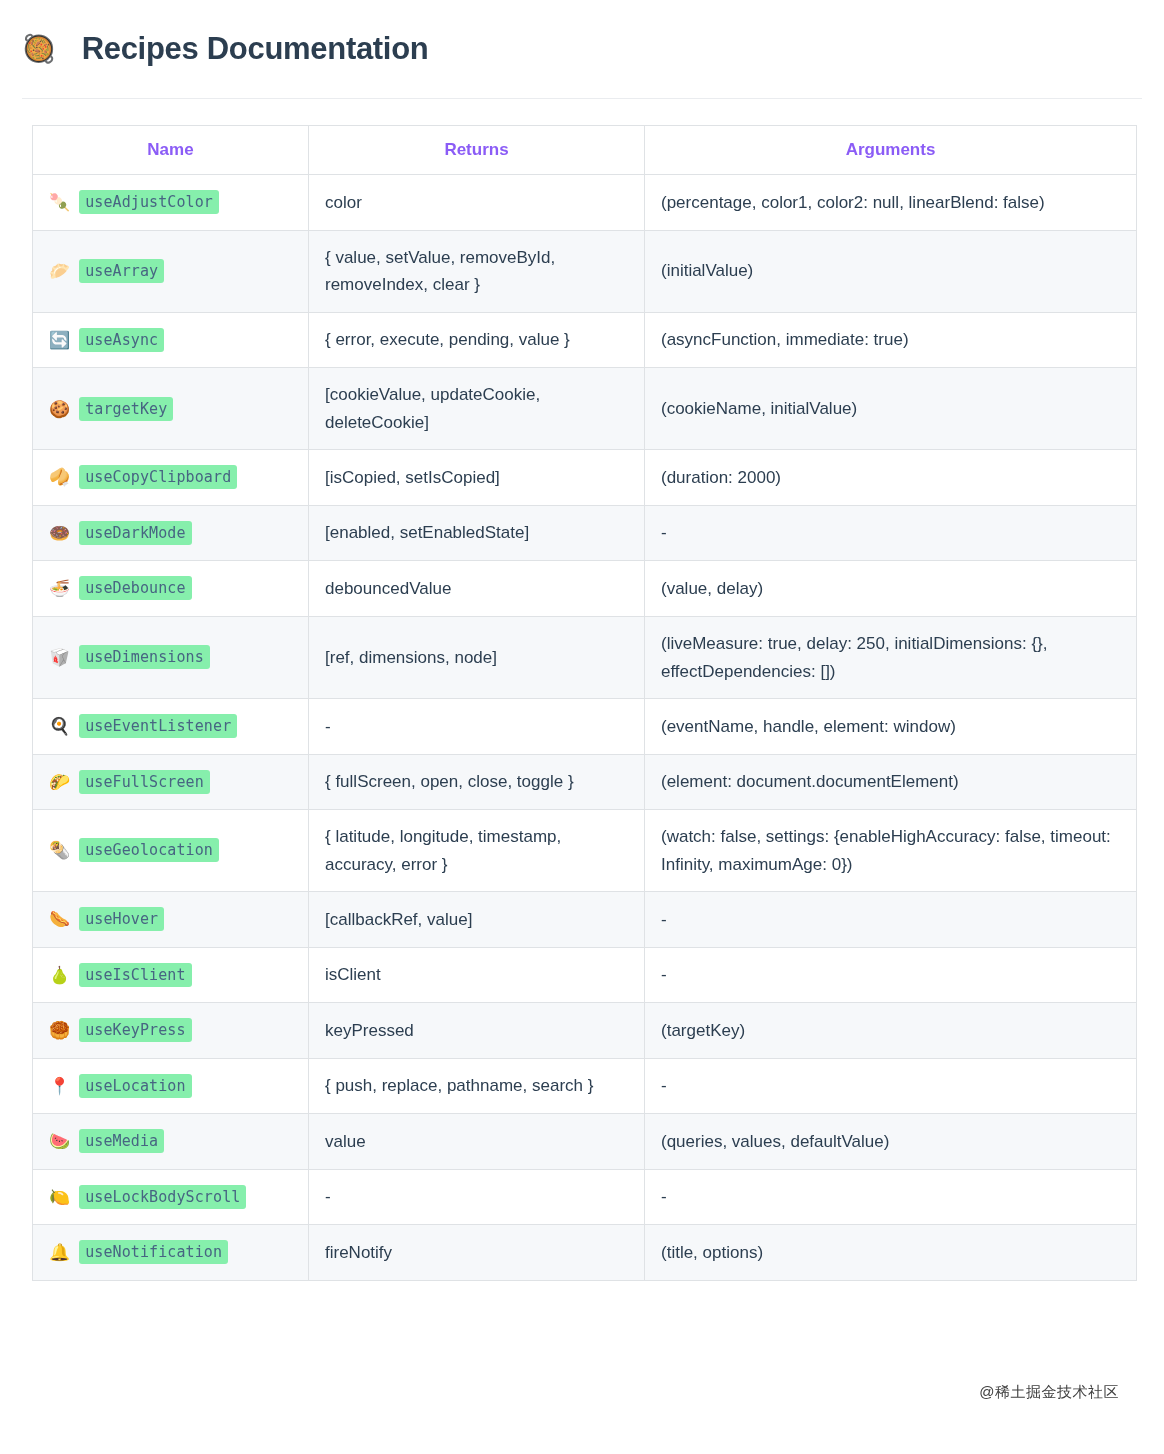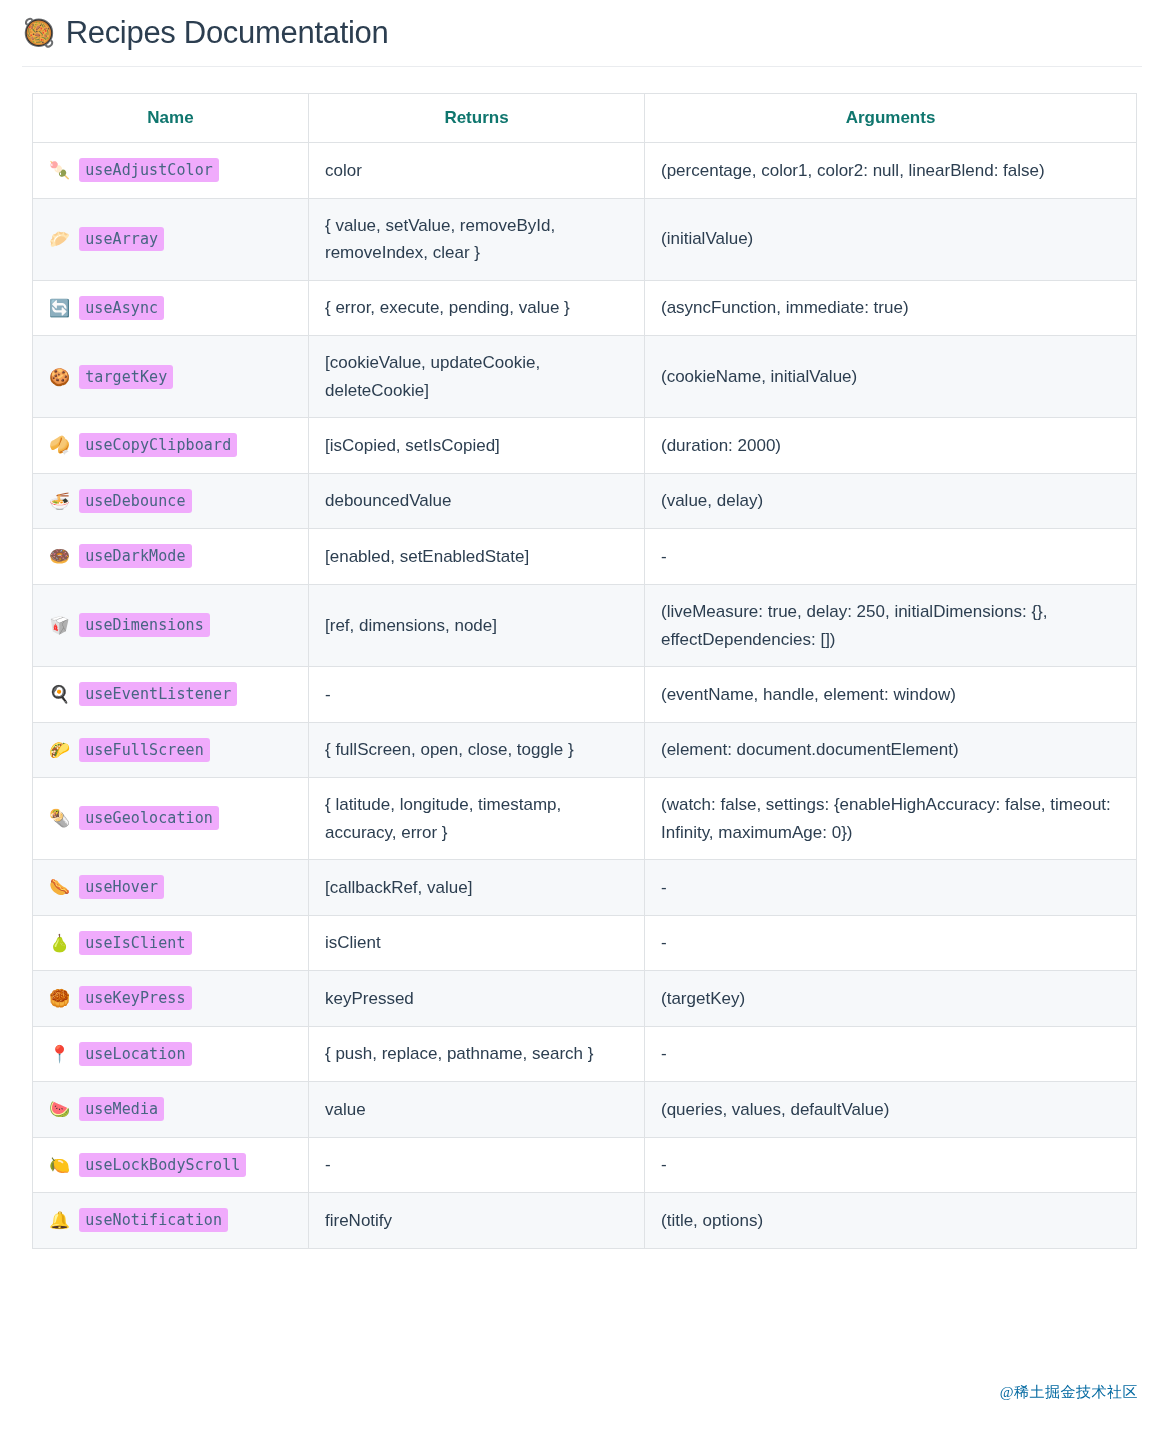--- a/index.html
+++ b/index.html
@@ -28,25 +28,25 @@
     gap: 10px;
     padding: 14px 0 0 22px;
   }
   .title-emoji {
     font-size: 27px;
     line-height: 1;
     font-family: "DejaVu Sans", sans-serif;
   }
   .page-title {
     font-size: 31px;
-    font-weight: normal;
+    font-weight: bold;
     letter-spacing: -0.3px;
     color: #2c3e50;
     line-height: 1.2;
-    margin: 0;
+    margin: 16px;
   }
   .title-rule {
     margin: 15px 22px 0 22px;
     height: 1px;
     background: #eaecef;
     border: 0;
   }
   
   .table-wrap {
     padding: 26px 28px 0 32px;
@@ -60,21 +60,21 @@
   table.doc-table col.c-name { width: 276px; }
   table.doc-table col.c-returns { width: 336px; }
   table.doc-table col.c-args { width: 492px; }
 
   table.doc-table th {
     border: 1px solid #dfe2e5;
     padding: 14px 16px;
     text-align: center;
     font-weight: bold;
     font-size: 17px;
-    color: #0f766e;
+    color: #8b5cf6;
     background: #ffffff;
   }
   table.doc-table td {
     border: 1px solid #dfe2e5;
     padding: 13px 16px;
     vertical-align: middle;
     line-height: 1.62;
     font-size: 17px;
     color: #2c3e50;
     word-wrap: break-word;
@@ -92,33 +92,33 @@
   .hook-emoji {
     font-family: "DejaVu Sans", sans-serif;
     font-size: 17px;
     margin-right: 9px;
     vertical-align: -1px;
   }
   code.hook-code {
     font-family: "DejaVu Sans Mono", monospace;
     font-size: 15px;
     color: #476582;
-    background: #f0abfc;
+    background: #86efac;
     border-radius: 3px;
     padding: 3px 6px;
     letter-spacing: 0.1px;
   }
   
   .watermark {
     position: absolute;
-    right: 26px;
+    right: 45px;
     bottom: 52px;
-    font-family: Liberation Serif, serif;
+    font-family: Liberation Sans, sans-serif;
     font-size: 15px;
-    color: #0369a1;
+    color: #404040;
     letter-spacing: 0.5px;
     user-select: none;
     pointer-events: none;
   }
 </style>
 </head>
 <body>
 
 <div class="page">
 
@@ -162,30 +162,30 @@
             <td class="name-cell"><span class="hook-emoji">🍪</span><code class="hook-code">targetKey</code></td>
             <td>[cookieValue, updateCookie, deleteCookie]</td>
             <td>(cookieName, initialValue)</td>
           </tr>
           <tr>
             <td class="name-cell"><span class="hook-emoji">🥠</span><code class="hook-code">useCopyClipboard</code></td>
             <td>[isCopied, setIsCopied]</td>
             <td>(duration: 2000)</td>
           </tr>
           <tr>
+            <td class="name-cell"><span class="hook-emoji">🍩</span><code class="hook-code">useDarkMode</code></td>
+            <td>[enabled, setEnabledState]</td>
+            <td>-</td>
+          </tr>
+          <tr>
             <td class="name-cell"><span class="hook-emoji">🍜</span><code class="hook-code">useDebounce</code></td>
             <td>debouncedValue</td>
             <td>(value, delay)</td>
           </tr>
           <tr>
-            <td class="name-cell"><span class="hook-emoji">🍩</span><code class="hook-code">useDarkMode</code></td>
-            <td>[enabled, setEnabledState]</td>
-            <td>-</td>
-          </tr>
-          <tr>
             <td class="name-cell"><span class="hook-emoji">🥡</span><code class="hook-code">useDimensions</code></td>
             <td>[ref, dimensions, node]</td>
             <td>(liveMeasure: true, delay: 250, initialDimensions: {}, effectDependencies: [])</td>
           </tr>
           <tr>
             <td class="name-cell"><span class="hook-emoji">🍳</span><code class="hook-code">useEventListener</code></td>
             <td>-</td>
             <td>(eventName, handle, element: window)</td>
           </tr>
           <tr>

